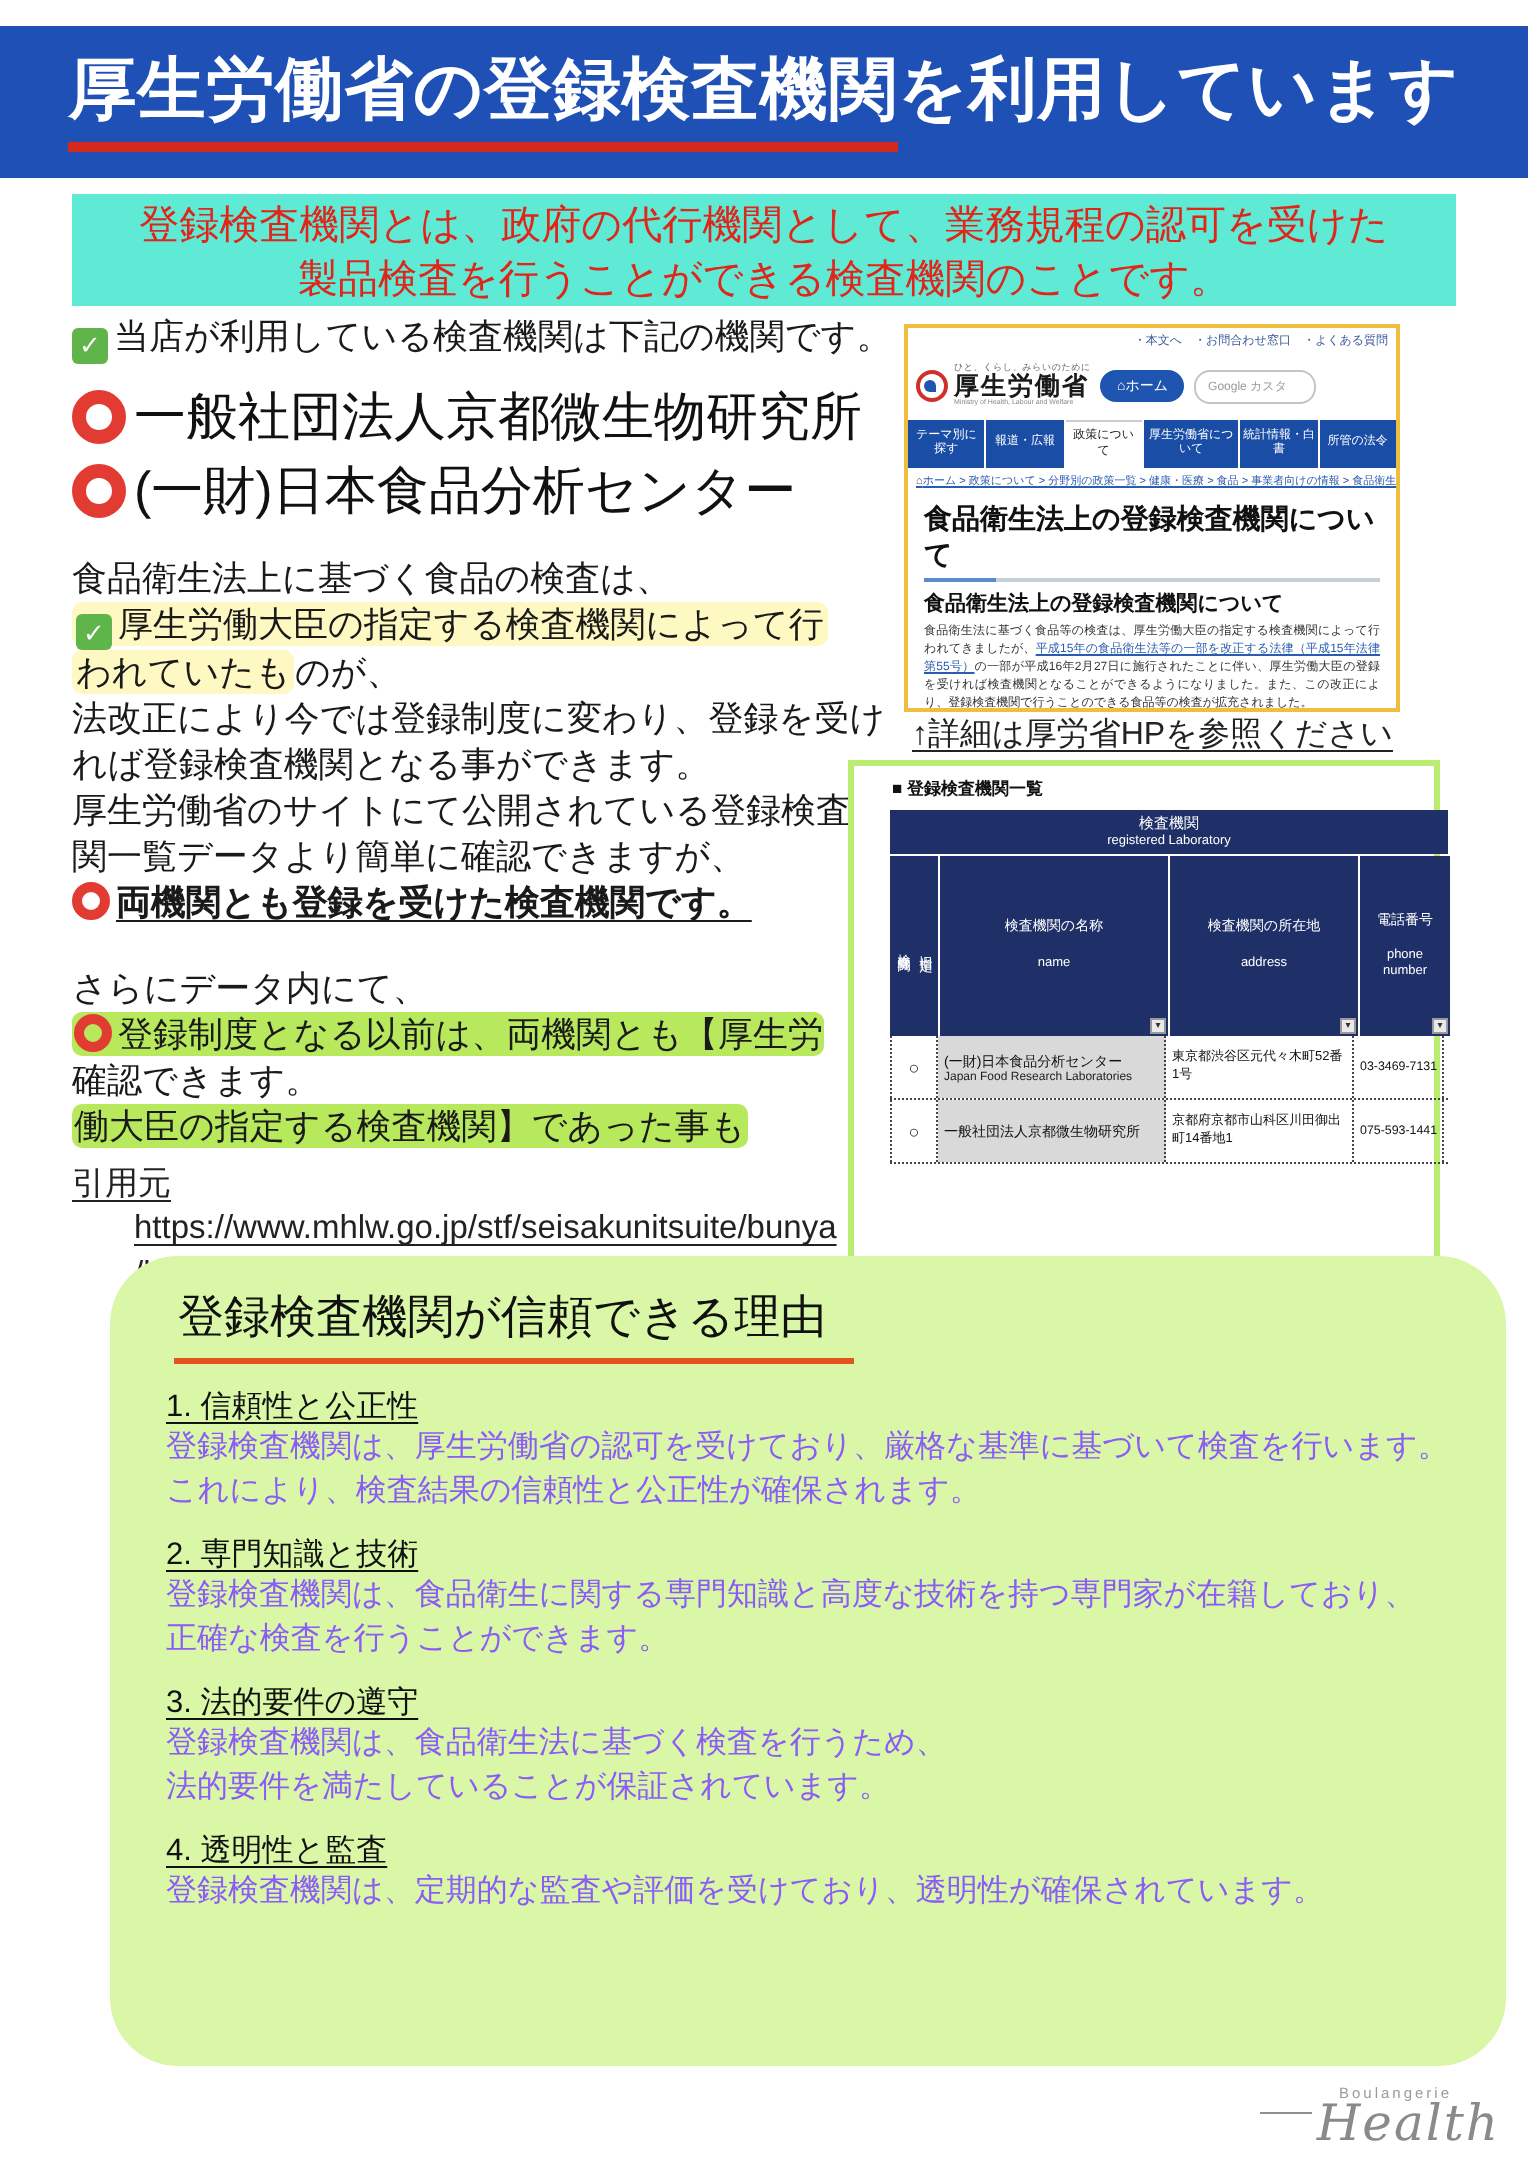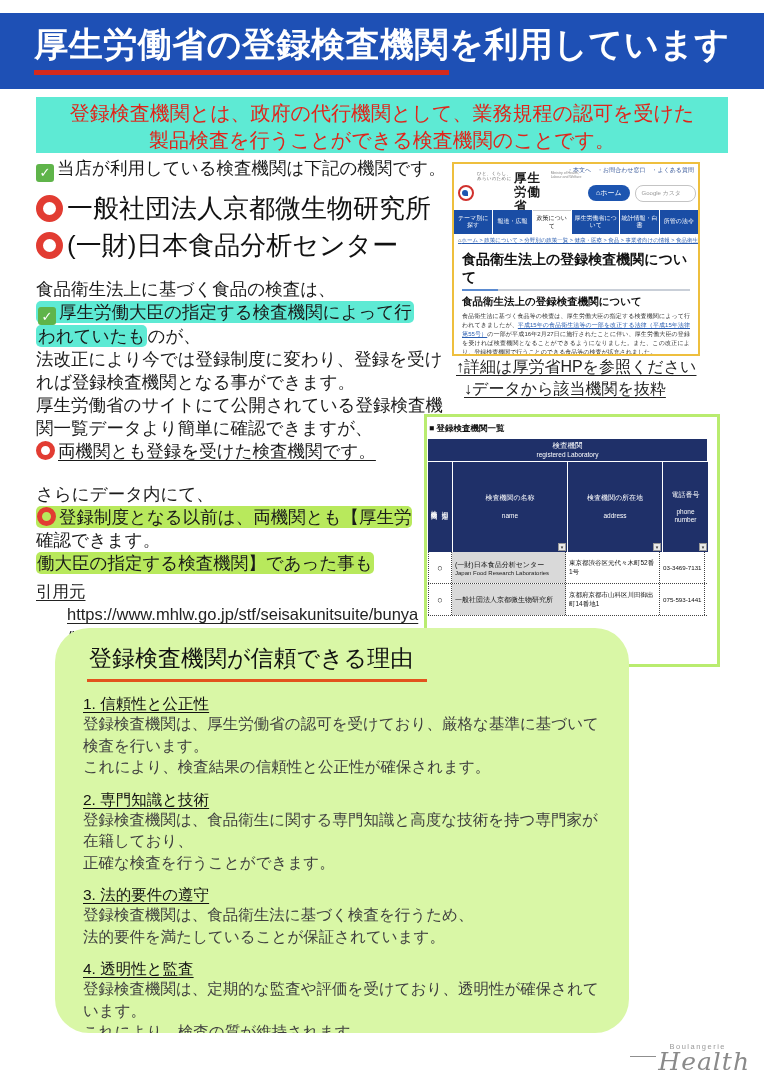--- a/index.html
+++ b/index.html
@@ -21,36 +21,36 @@
   
   .leftcol{position:absolute;left:36px;top:157px;width:420px;}
   .p{font-size:17.5px;line-height:23px;color:#1a1a1a;}
   .orgline{display:flex;align-items:center;font-size:26px;line-height:37px;color:#111;white-space:nowrap;}
   .chk{display:inline-flex;width:18px;height:18px;background:#5fb44a;border-radius:3px;
        align-items:center;justify-content:center;margin-right:3px;vertical-align:-3px;flex:0 0 auto;}
   .chk::before{content:"\2713";color:#fff;font-size:13px;font-weight:bold;}
   .ring{display:inline-block;width:19px;height:19px;border:5px solid #e23c32;border-radius:50%;
         box-sizing:border-box;margin-right:3px;vertical-align:-3px;flex:0 0 auto;}
   .ring-lg{width:27px;height:27px;border-width:7px;margin-right:4px;vertical-align:-4px;}
-  .hl-y{background:#5eead4;border-radius:5px;padding:1px 2px;text-align:right;}
+  .hl-y{background:#fef9c3;border-radius:5px;padding:1px 2px;text-align:right;}
   .hl-g{background:#b8e95c;border-radius:5px;padding:1px 1px;}
-  .ul{text-decoration:underline;text-underline-offset:3px;}
+  .ul{text-decoration:underline;text-underline-offset:3px;font-weight:bold;}
   .gap8{height:8px;} .gap14{height:14px;} .gap20{height:20px;}
   .srcurl{font-size:16.5px;line-height:23px;color:#222;margin-left:31px;text-decoration:underline;text-underline-offset:3px;}
   .srclabel{font-size:16.5px;color:#222;text-decoration:underline;text-underline-offset:3px;display:inline-block;margin-top:6px;}
 
   
   .site{position:absolute;left:452px;top:162px;width:248px;height:194px;border:2px solid #eebf3e;
         background:#fff;box-sizing:border-box;overflow:hidden;}
   .site-top{height:11px;font-size:6px;color:#3a5a9a;text-align:right;padding:2px 4px 0 0;white-space:nowrap;}
   .site-logo-row{display:flex;align-items:center;padding:1px 2px 0 2px;height:30px;}
   .mhlw-mark{width:16px;height:16px;border-radius:50%;border:2.5px solid #d0302c;box-sizing:border-box;
              position:relative;margin:0 2px;flex:0 0 auto;}
   .mhlw-mark::after{content:"";position:absolute;left:2px;top:3px;width:6px;height:6px;background:#1d55b0;border-radius:50% 50% 0 50%;}
-  .logo-col{display:flex;flex-direction:row;line-height:1.1;margin-left:1px;}
+  .logo-col{display:flex;flex-direction:column;line-height:1.1;margin-left:1px;}
   .tagline{font-size:4.5px;color:#666;letter-spacing:.3px;}
   .logoname{font-size:12.5px;font-weight:bold;color:#1a1a1a;letter-spacing:1px;}
   .logoen{font-size:3.5px;color:#888;}
   .home-pill{margin-left:5px;background:#1d55b0;color:#fff;font-size:7px;border-radius:9px;padding:3px 8px;white-space:nowrap;flex:0 0 auto;}
   .home-pill::before{content:"\2302 ";font-size:7px;}
   .search-pill{margin-left:5px;border:1px solid #c4c4c4;border-radius:8px;font-size:6px;color:#999;
                padding:3px 14px 3px 6px;white-space:nowrap;flex:0 0 auto;}
   .site-nav{display:flex;gap:1px;height:24px;margin-top:2px;}
   .site-nav .cell{flex:1;background:#1a4da5;color:#fff;font-size:6px;display:flex;align-items:center;
                   justify-content:center;text-align:center;line-height:1.25;padding:0 1px;}
@@ -60,22 +60,22 @@
   .site-bc::before{content:"\2302 ";color:#555;}
   .site-h1{font-size:14px;font-weight:bold;color:#111;padding:4px 8px 0;line-height:1.3;}
   .site-div{height:2px;margin:3px 8px 3px;background:linear-gradient(to right,#5b8bd0 0,#5b8bd0 36px,#c9cfd8 36px);}
   .site-h2{font-size:10.5px;font-weight:bold;color:#111;padding:1px 8px 2px;}
   .site-body{font-size:6px;line-height:1.5;color:#333;padding:1px 8px;text-align:justify;}
   .site-body .lnk{color:#2a5db0;text-decoration:underline;}
 
   .cap{position:absolute;font-size:16px;color:#222;text-decoration:underline;text-underline-offset:3px;white-space:nowrap;}
 
   
-  .tablebox{position:absolute;left:424px;top:414px;width:296px;height:253px;border:3px solid #b9ec6f;
-            background:#fff;box-sizing:border-box;padding:6px 1px;}
+  .tablebox{position:absolute;left:424px;top:380px;width:296px;height:253px;border:3px solid #b9ec6f;
+            background:#fff;box-sizing:border-box;padding:6px 18px;}
   .tb-title{font-size:8.5px;font-weight:bold;color:#111;margin:0 0 4px 1px;}
   .tb{width:279px;}
   .tb-group{background:#1f3069;color:#fff;text-align:center;padding:2px 0 3px;margin-bottom:1px;}
   .tb-group .jp{font-size:7.5px;} .tb-group .en{font-size:6.5px;}
   .tb-head{display:grid;grid-template-columns:24px 114px 94px 45px;gap:1px;}
   .hc{background:#1f3069;color:#fff;position:relative;height:90px;display:flex;flex-direction:column;
       align-items:center;justify-content:center;gap:9px;font-size:7px;text-align:center;line-height:1.2;padding:0 2px;box-sizing:border-box;}
   .hc .en{font-size:6.5px;}
   .fb{position:absolute;right:1px;bottom:1px;width:8px;height:8px;background:#e9e9e9;border:1px solid #999;
       box-sizing:border-box;font-size:5px;line-height:6px;color:#333;text-align:center;}
@@ -85,27 +85,27 @@
   .tb-row:first-of-type{border-top:1px dotted #444;}
   .rc{border-right:1px dotted #444;padding:3px 3px;font-size:6.5px;color:#111;display:flex;
       flex-direction:column;justify-content:center;min-height:31px;box-sizing:border-box;}
   .rc:first-child{border-left:1px dotted #444;align-items:center;font-size:9px;}
   .rc.name{background:#d9d9d9;}
   .rc.name .jp{font-size:7px;} .rc.name .en{font-size:6px;color:#222;}
   .rc.addr{line-height:1.35;word-break:break-all;}
   .rc.phone{font-size:6.2px;white-space:nowrap;}
 
   
-  .reasons{position:absolute;left:55px;top:628px;width:574px;height:405px;background:#d9f7a6;
+  .reasons{position:absolute;left:55px;top:628px;width:698px;height:405px;background:#d9f7a6;
            border-radius:34px;padding:15px 24px 0 28px;box-sizing:border-box;overflow:hidden;}
   .r-title{display:inline-block;font-size:23px;color:#111;border-bottom:3px solid #e2531d;
            padding:0 14px 5px 2px;margin-left:4px;}
   .r-item{margin-top:12px;}
   .r-h{font-size:15.5px;color:#111;text-decoration:underline;text-underline-offset:3px;line-height:19px;}
-  .r-l{font-size:15.5px;color:#404040;line-height:21.5px;}
+  .r-l{font-size:15.5px;color:#8b5cf6;line-height:21.5px;}
 
   
   .brand{position:absolute;right:14px;bottom:8px;text-align:right;}
   .brand-small{font-size:7.5px;letter-spacing:1.5px;color:#9a9a9a;margin-right:24px;}
   .brand-row{display:flex;align-items:center;justify-content:flex-end;}
   .brand-flourish{display:inline-block;width:26px;height:1px;background:#8f8f8f;margin:0 2px 10px 0;}
   .brand-name{font-family:"DejaVu Serif","Liberation Serif",serif;font-style:italic;font-size:25px;
               line-height:.85;color:#8a8a8a;letter-spacing:1px;}
 </style>
 </head>
@@ -243,21 +243,20 @@
       <div class="r-l">正確な検査を行うことができます。</div>
     </div>
     <div class="r-item">
       <div class="r-h">3. 法的要件の遵守</div>
       <div class="r-l">登録検査機関は、食品衛生法に基づく検査を行うため、</div>
       <div class="r-l">法的要件を満たしていることが保証されています。</div>
     </div>
     <div class="r-item">
       <div class="r-h">4. 透明性と監査</div>
       <div class="r-l">登録検査機関は、定期的な監査や評価を受けており、透明性が確保されています。</div>
-      <div class="r-l">これにより、検査の質が維持されます。</div>
     </div>
     
   </div>
 
   <div class="brand">
     <div class="brand-small">Boulangerie</div>
     <div class="brand-row">
       <span class="brand-flourish"></span>
       <span class="brand-name">Health</span>
     </div>

